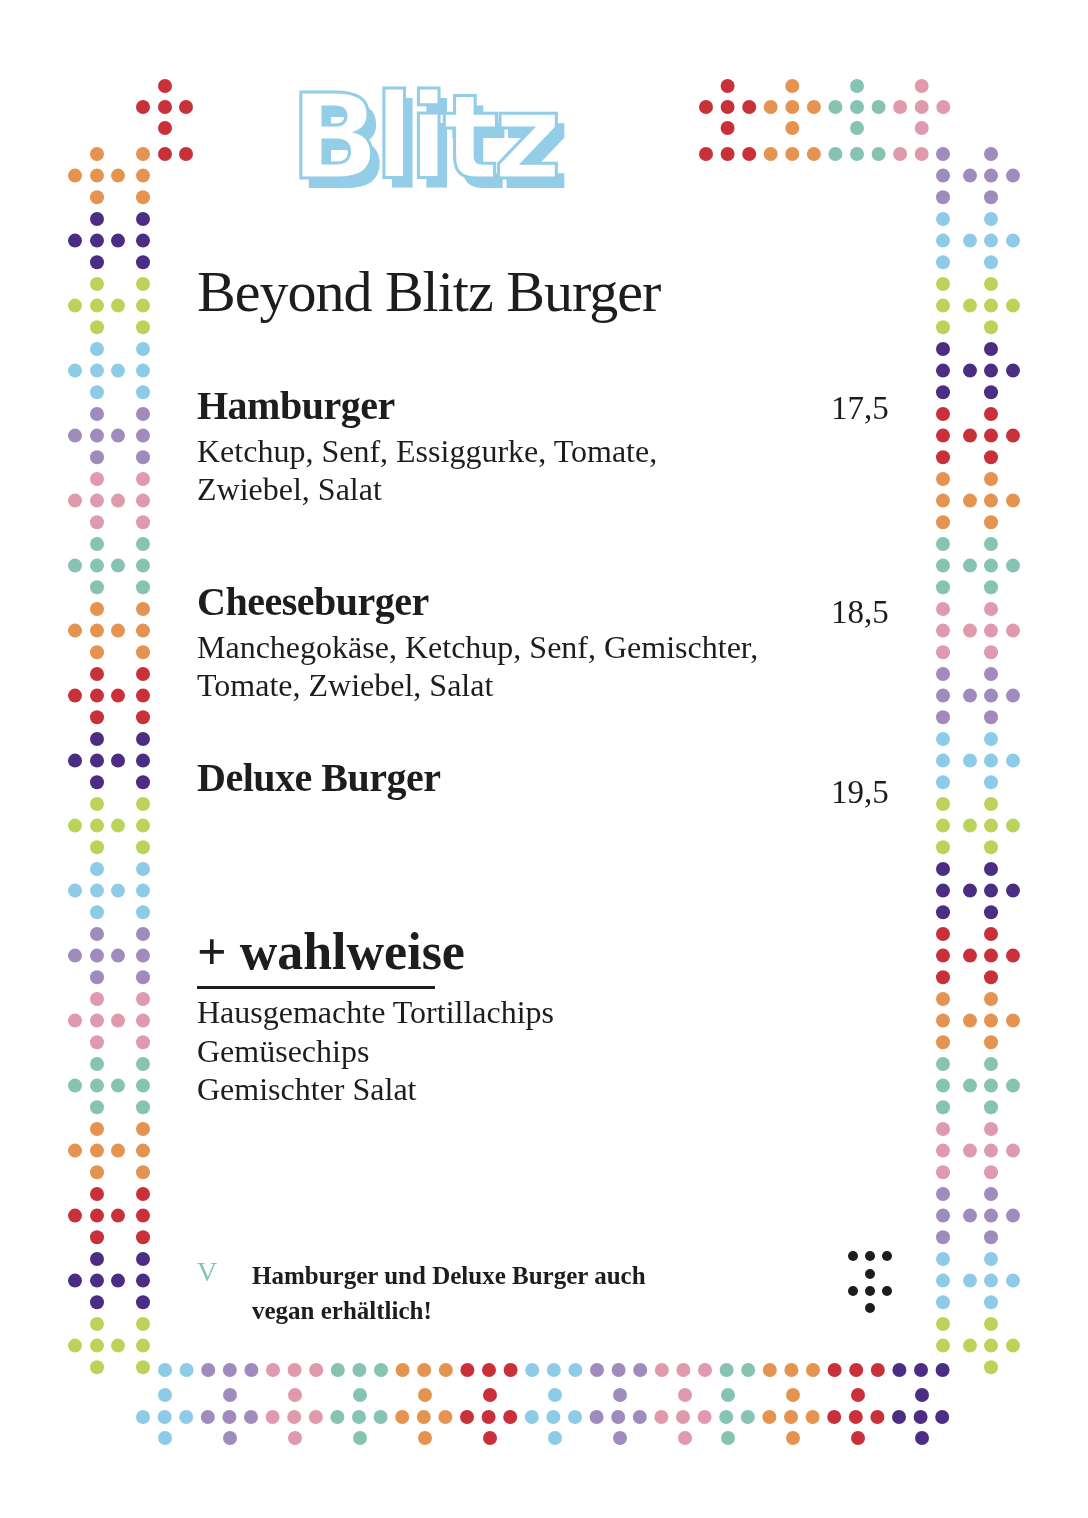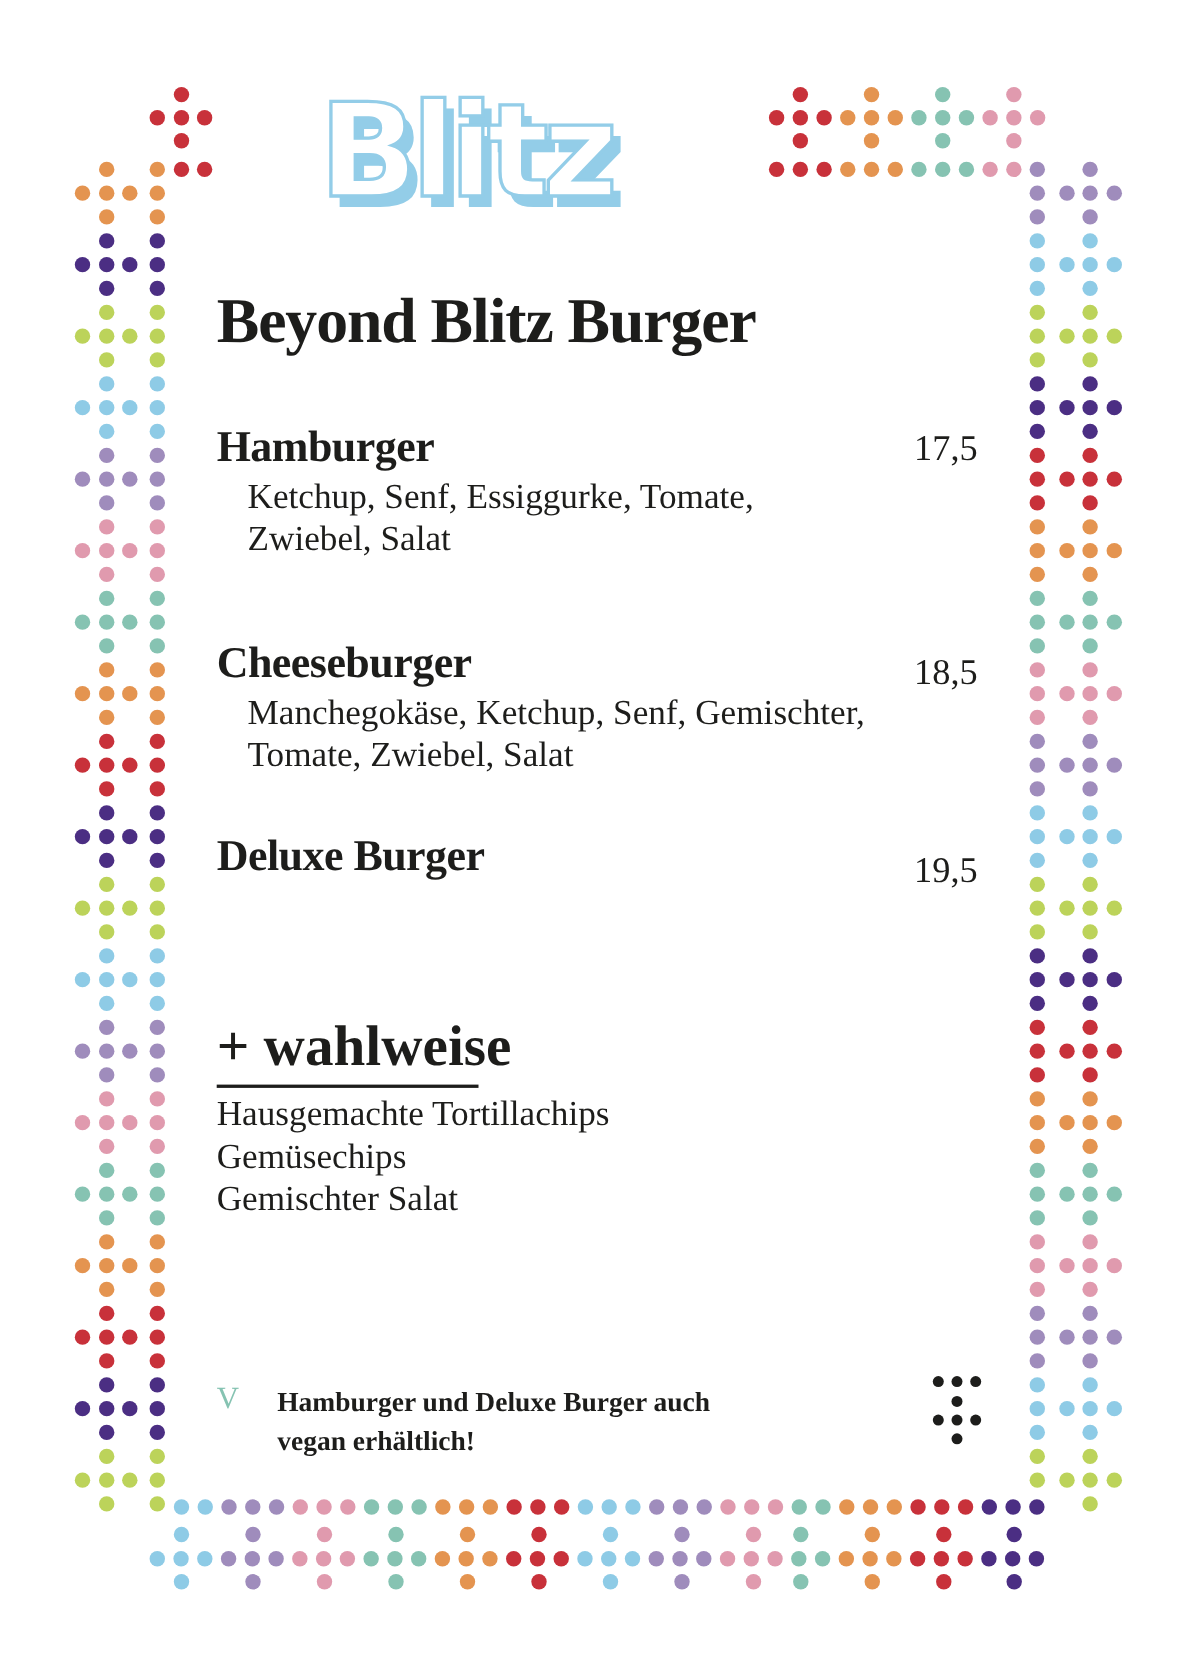--- a/index.html
+++ b/index.html
@@ -4,25 +4,25 @@
 <style>
   html, body { margin: 0; padding: 0; background: #ffffff; }
   body { width: 1088px; height: 1518px; position: relative; overflow: hidden;
          font-family: "Liberation Serif", "DejaVu Serif", serif; color: #1d1d1b; }
   #dots { position: absolute; left: 0; top: 0; width: 1088px; height: 1518px; }
   .logo { position: absolute; left: 286px; top: 70px; width: 310px; height: 128px; }
   .logo-text { font-family: "DejaVu Sans", sans-serif; font-weight: bold; font-size: 118px;
                letter-spacing: -6px; fill: #ffffff; stroke: #93cde8; stroke-width: 3; }
   .logo-shadow { font-family: "DejaVu Sans", sans-serif; font-weight: bold; font-size: 118px;
                  letter-spacing: -6px; fill: #93cde8; }
-  .title { position: absolute; left: 197px; top: 258px; font-size: 58px; font-weight: bold;
+  .title { position: absolute; left: 197px; top: 258px; font-size: 58px; font-weight: normal;
            letter-spacing: -1px; margin: 0; }
   .item { position: absolute; left: 197px; width: 700px; }
   .item-name { font-size: 40px; font-weight: bold; letter-spacing: -0.5px; line-height: 44px; }
-  .item-desc { font-size: 32px; line-height: 38px; margin-top: 4px; width: 620px; margin-left: 28px; }
+  .item-desc { font-size: 32px; line-height: 38px; margin-top: 4px; width: 620px; }
   .item-price { position: absolute; left: 634px; font-size: 33px; }
   .extras { position: absolute; left: 197px; top: 930px; }
   .extras-head { font-size: 52px; font-weight: bold; line-height: 44px; }
   .extras-rule { width: 238px; height: 3px; background: #1d1d1b; margin-top: 12px; margin-bottom: 4px; }
   .extras-list { font-size: 32px; line-height: 38.5px; }
   .vegan-mark { position: absolute; left: 197px; top: 1256px; font-size: 28px; }
   .vegan-text { position: absolute; left: 252px; top: 1258px; font-size: 25px; line-height: 35px; width: 460px; font-weight: bold; }
   .mini-logo { position: absolute; left: 845px; top: 1248px; width: 50px; height: 68px; }
 </style>
 </head>

